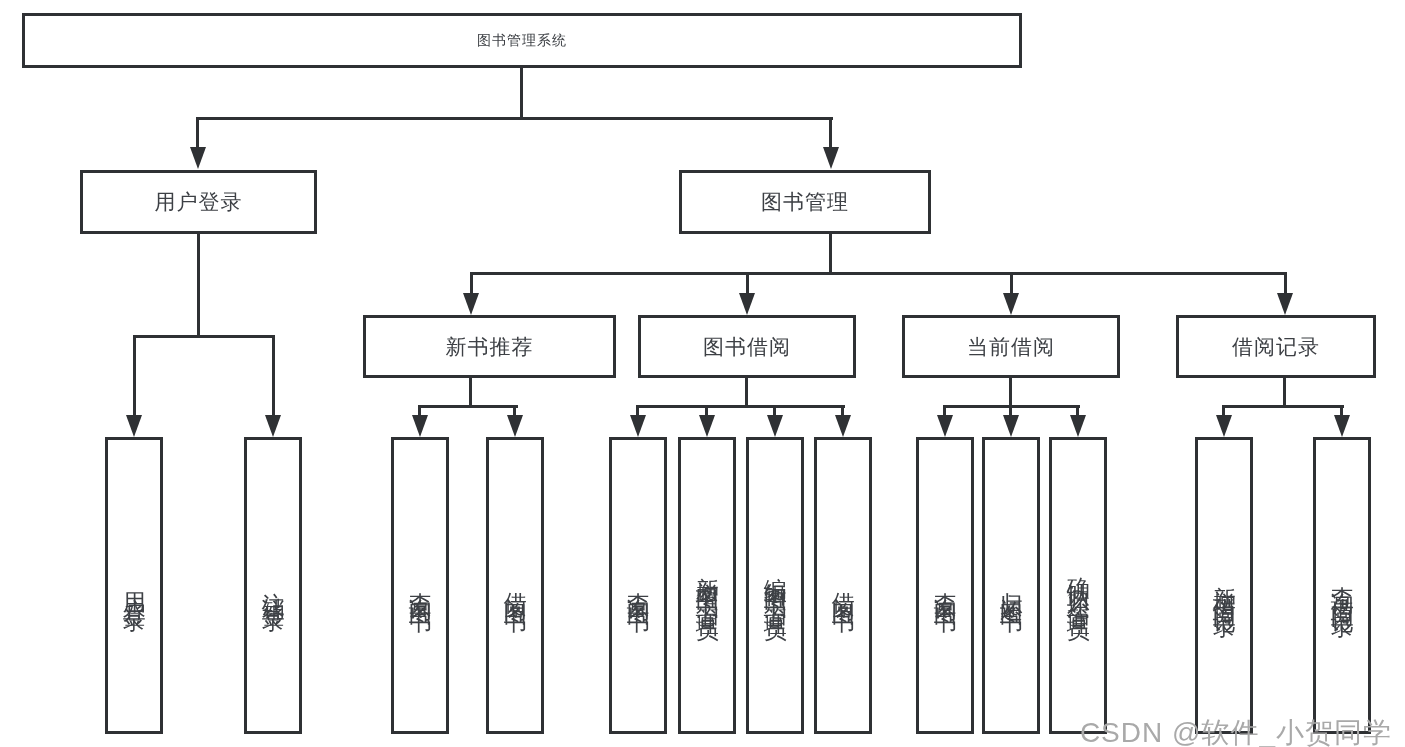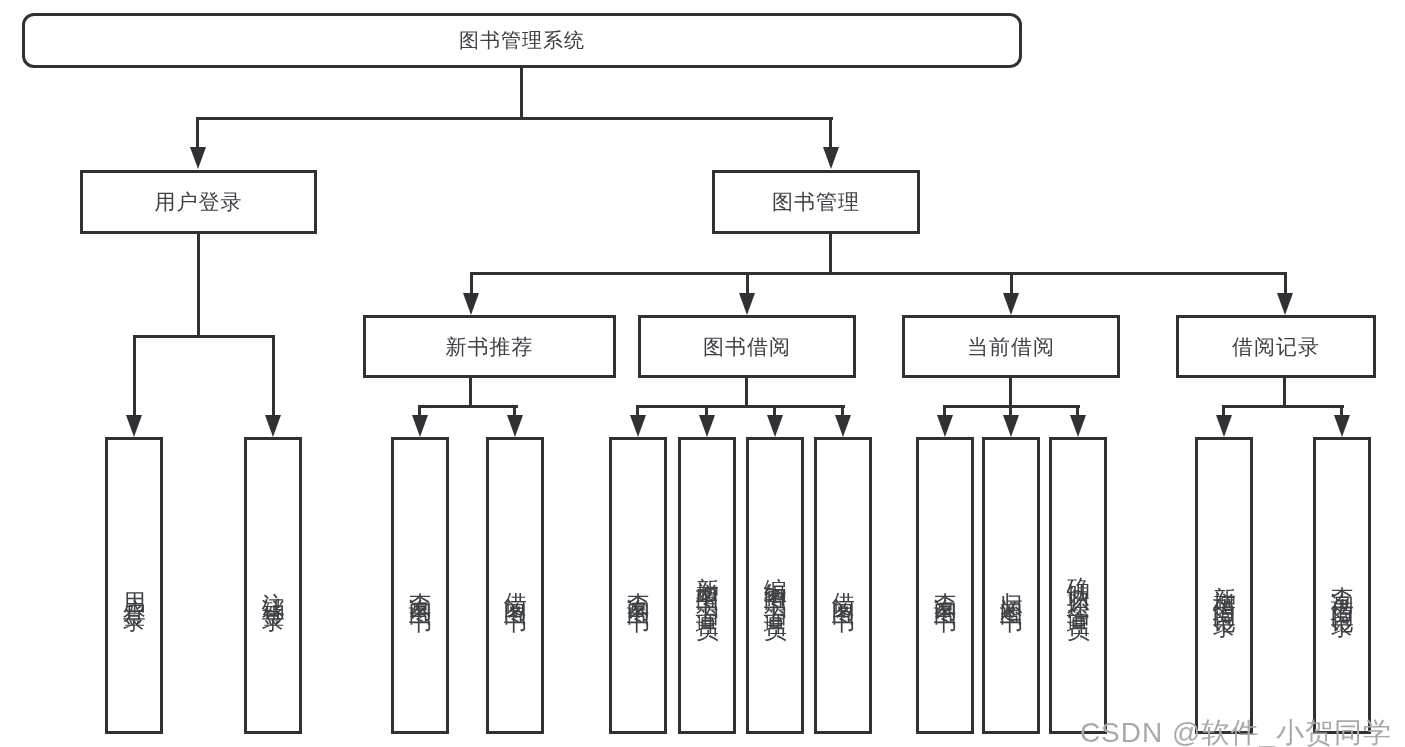--- a/index.html
+++ b/index.html
@@ -23,21 +23,21 @@
   
   .box{
     position:absolute;
     box-sizing:border-box;
     border:3px solid var(--line);
     background:var(--box-background);
     display:flex;align-items:center;justify-content:center;
     color:var(--text);
   }
   .hbox{font-size:21px;letter-spacing:1px;}
-  .rootbox{font-size:20px;letter-spacing:1px;border-radius:12px;}
+  .rootbox{font-size:14px;letter-spacing:1px;}
   .leaf{width:58px;height:297px;top:437px;}
   .leaf .vtext{
     writing-mode:vertical-rl;
     text-orientation:mixed;
     font-size:23px;
     letter-spacing:6px;
     line-height:1.1;
     color:var(--text);
     white-space:nowrap;
   }
@@ -72,21 +72,21 @@
   <div class="lv" style="left:520px;top:68px;height:49px"></div>
   <div class="lh" style="left:196px;top:117px;width:637px"></div>
   <div class="lv" style="left:196px;top:117px;height:32px"></div>
   <div class="lv" style="left:829px;top:117px;height:32px"></div>
   <div class="arrow" style="left:190px;top:147px"></div>
   <div class="arrow" style="left:823px;top:147px"></div>
 
   <div class="box hbox" style="left:80px;top:170px;width:237px;height:64px">
     <span>用户登录</span>
   </div>
-  <div class="box hbox" style="left:712px;top:170px;width:208px;height:64px">
+  <div class="box hbox" style="left:679px;top:170px;width:252px;height:64px">
     <span>图书管理</span>
   </div>
 
   <div class="lv" style="left:197px;top:234px;height:101px"></div>
   <div class="lh" style="left:133px;top:335px;width:142px"></div>
   <div class="lv" style="left:133px;top:335px;height:81px"></div>
   <div class="lv" style="left:272px;top:335px;height:81px"></div>
   <div class="arrow" style="left:126px;top:415px"></div>
   <div class="arrow" style="left:265px;top:415px"></div>
 

